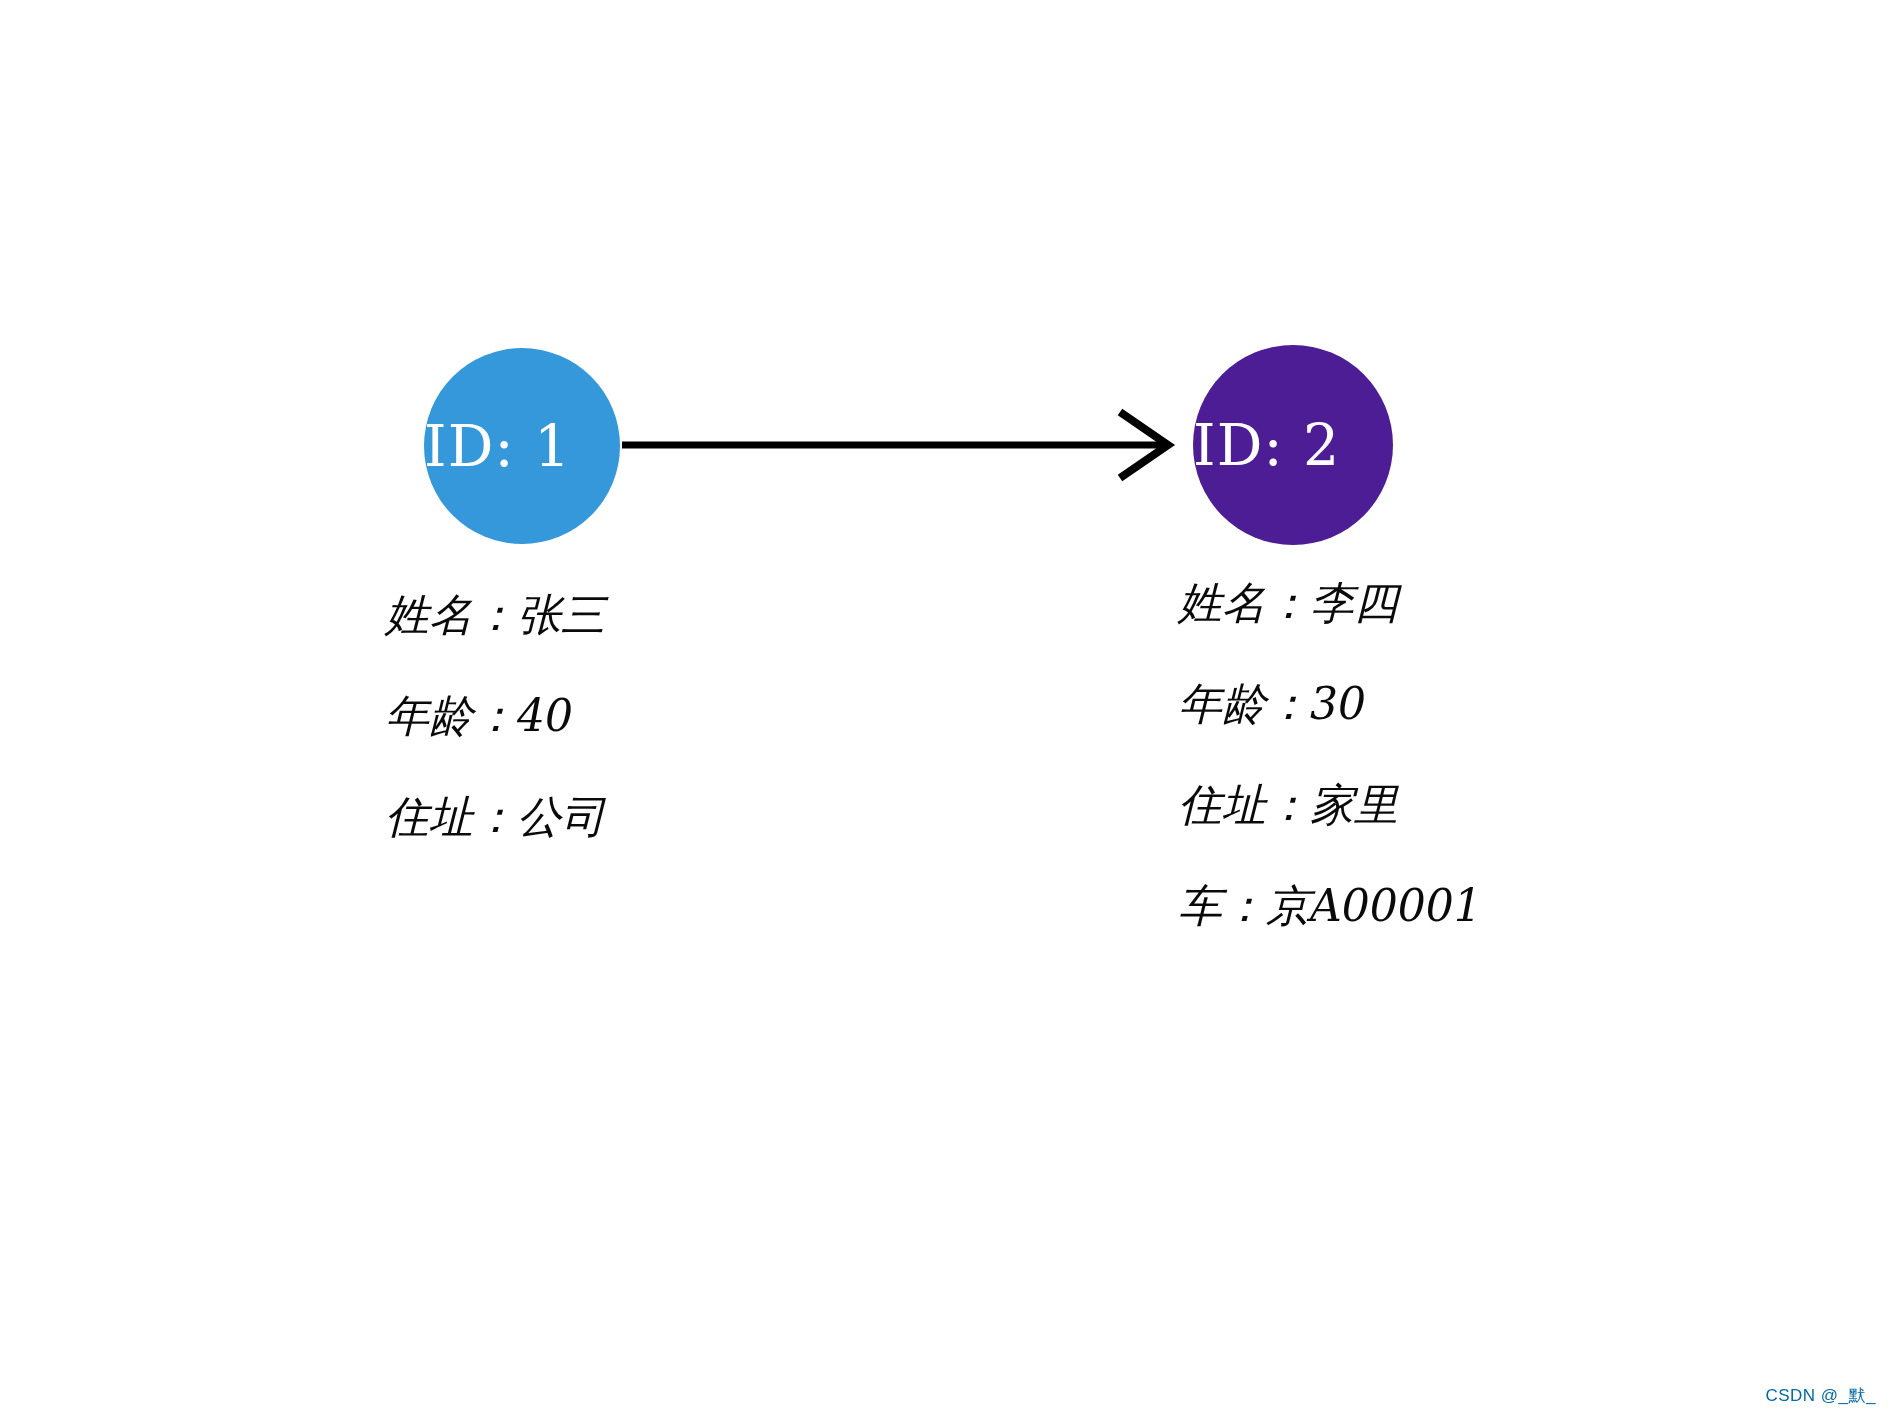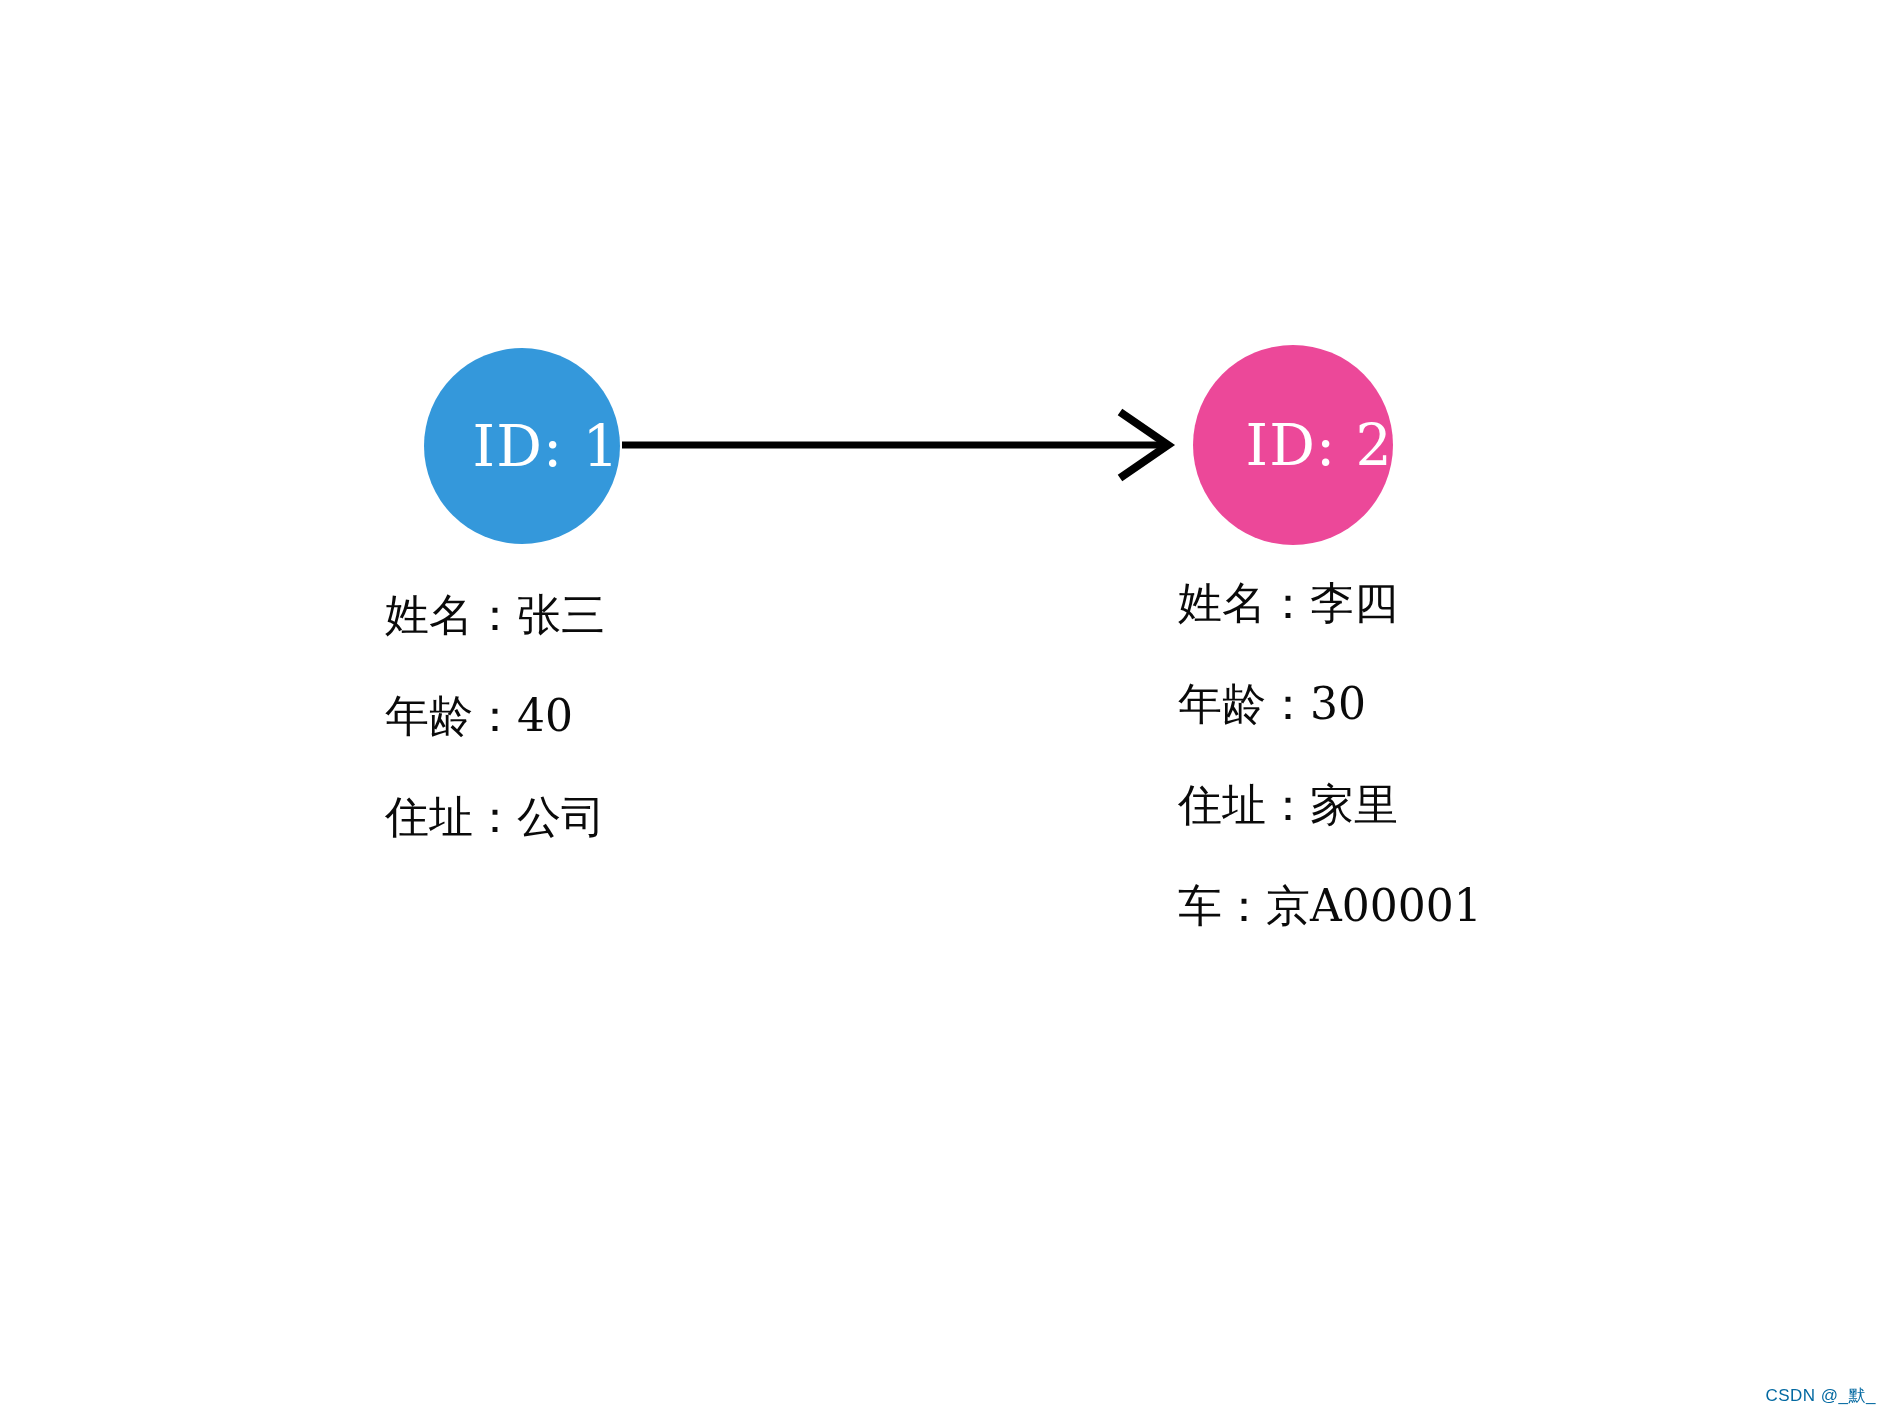--- a/index.html
+++ b/index.html
@@ -19,21 +19,21 @@
     height: 1417px;
     background: #ffffff;
   }
 
   
   .node {
     position: absolute;
     border-radius: 50%;
     display: flex;
     align-items: center;
-    justify-content: flex-end;
+    justify-content: flex-start;
   }
   .node-label {
     color: #ffffff;
     font-family: "DejaVu Serif", "Liberation Serif", serif;
     font-weight: 400;
     letter-spacing: 0.02em;
     white-space: nowrap;
     user-select: none;
   }
 
@@ -68,20 +68,21 @@
     position: absolute;
     font-family: "DejaVu Serif", "Liberation Serif", serif;
     color: #0a0a0a;
     font-size: 44px;
     line-height: 101px;
     white-space: nowrap;
   }
   .props .row {
     display: block;
     height: 101px;
+    font-style: italic;
   }
   .props .key {
     display: inline;
   }
   .props .sep {
     display: inline;
   }
   .props .val {
     display: inline;
   }
@@ -117,21 +118,21 @@
     <g>
       <line x1="622" y1="445" x2="1166" y2="445" stroke="#000000" stroke-width="7" stroke-linecap="butt"></line>
       <polyline points="1120,412 1168,445 1120,478" fill="none" stroke="#000000" stroke-width="8" stroke-linecap="butt" stroke-linejoin="miter"></polyline>
     </g>
   </svg>
 
   <div class="node" id="node-1" style="background:#3498db">
     <span class="node-label">ID: 1</span>
   </div>
 
-  <div class="node" id="node-2" style="background:#ec4899">
+  <div class="node" id="node-2" style="background:#4c1d95">
     <span class="node-label">ID: 2</span>
   </div>
 
   <div class="props" id="props-1">
     <div class="row">
       <span class="key">姓名</span><span class="sep">：</span><span class="val">张三</span>
     </div>
     <div class="row">
       <span class="key">年龄</span><span class="sep">：</span><span class="val">40</span>
     </div>

